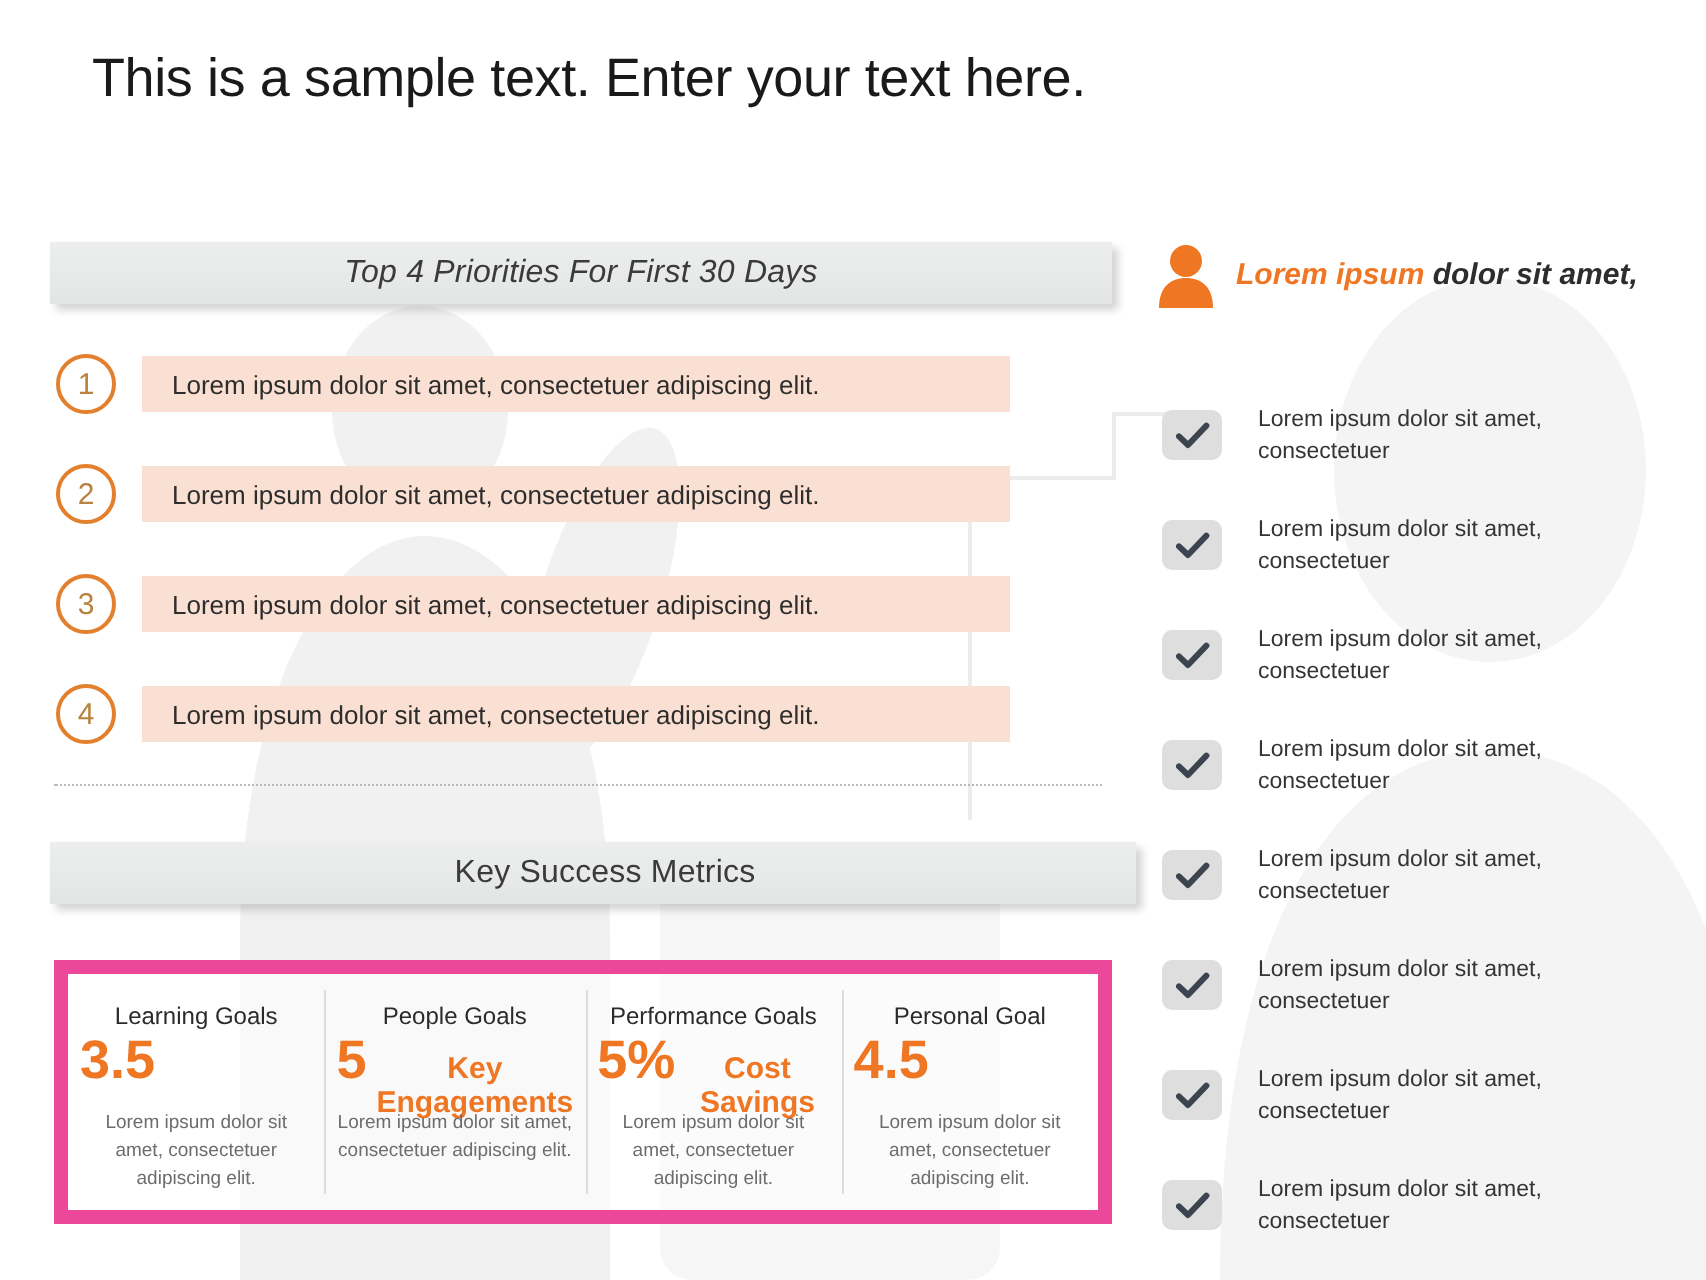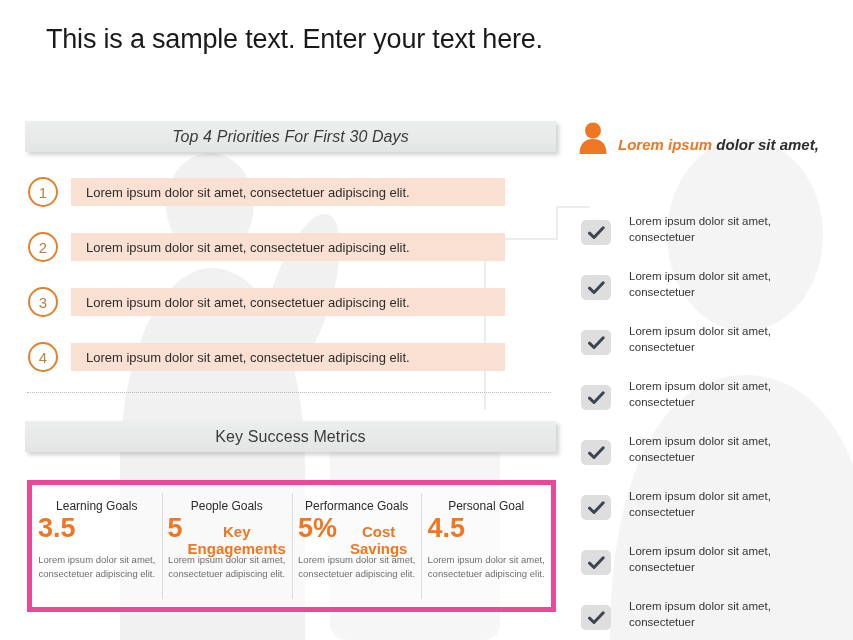--- a/index.html
+++ b/index.html
@@ -48,21 +48,21 @@
     justify-content: center;
     z-index: 5;
   }
   .section-bar span {
     font-size: 16px;
     color: #3b3b3b;
     letter-spacing: 0.1px;
   }
 
   #priorities-bar { left: 25px; top: 121px; width: 531px; font-style: italic; }
-  #metrics-bar    { left: 25px; top: 421px; width: 531px; }
+  #metrics-bar    { left: 25px; top: 421px; width: 531px; padding-left: 12px; }
 
   
   .priority-row {
     position: absolute;
     left: 25px;
     width: 480px;
     height: 31px;
     z-index: 5;
   }
   .priority-num {
@@ -114,21 +114,21 @@
     z-index: 2;
   }
 
   
   .metrics-card {
     position: absolute;
     left: 27px;
     top: 480px;
     width: 529px;
     height: 132px;
-    border: 5px solid #ec4899;
+    border: 7px solid #ec4899;
     box-sizing: border-box;
     background: rgba(255,255,255,0.55);
     display: flex;
     z-index: 5;
   }
   .metric {
     flex: 1 1 25%;
     position: relative;
     padding: 14px 6px 0 6px;
     box-sizing: border-box;
@@ -176,21 +176,21 @@
   }
 
   
   .right-title-wrap {
     position: absolute;
     left: 578px;
     top: 120px;
     width: 268px;
     display: flex;
     gap: 10px;
-    align-items: flex-end;
+    align-items: center;
     z-index: 5;
   }
   .person-icon { flex: 0 0 auto; margin-top: 1px; }
   .right-title {
     font-size: 15px;
     font-style: italic;
     font-weight: bold;
     line-height: 1.33;
     color: #2d2d2d;
   }
@@ -198,21 +198,21 @@
 
   .check-list {
     position: absolute;
     left: 581px;
     top: 190px;
     width: 268px;
     z-index: 5;
   }
   .check-item {
     display: flex;
-    align-items: flex-end;
+    align-items: center;
     gap: 18px;
     height: 55px;
   }
   .check-box {
     flex: 0 0 auto;
     width: 30px;
     height: 25px;
     border-radius: 5px;
     background: #dededf;
     display: flex;

